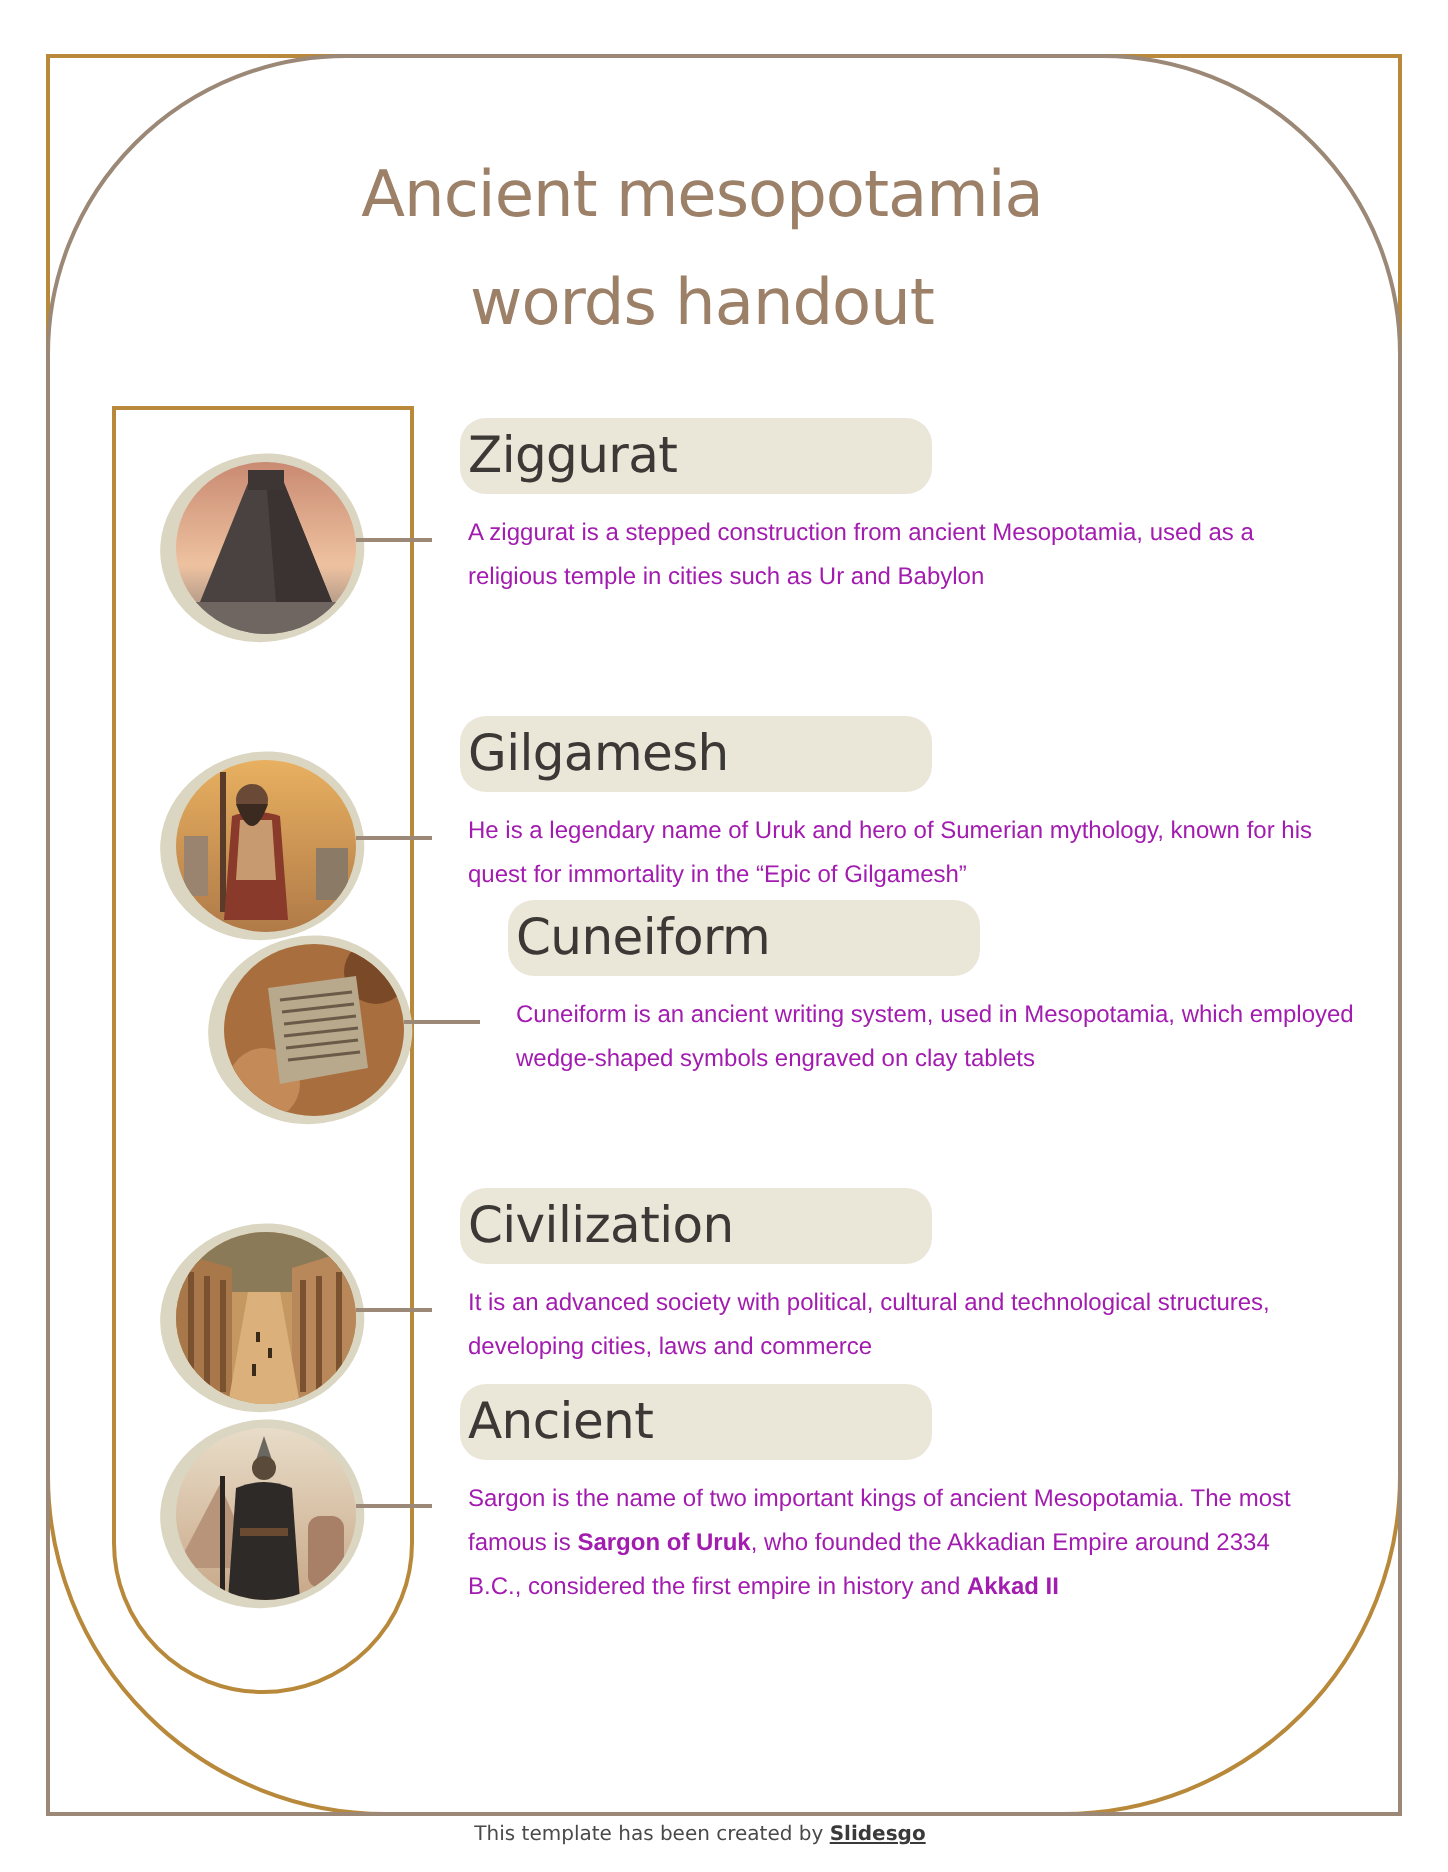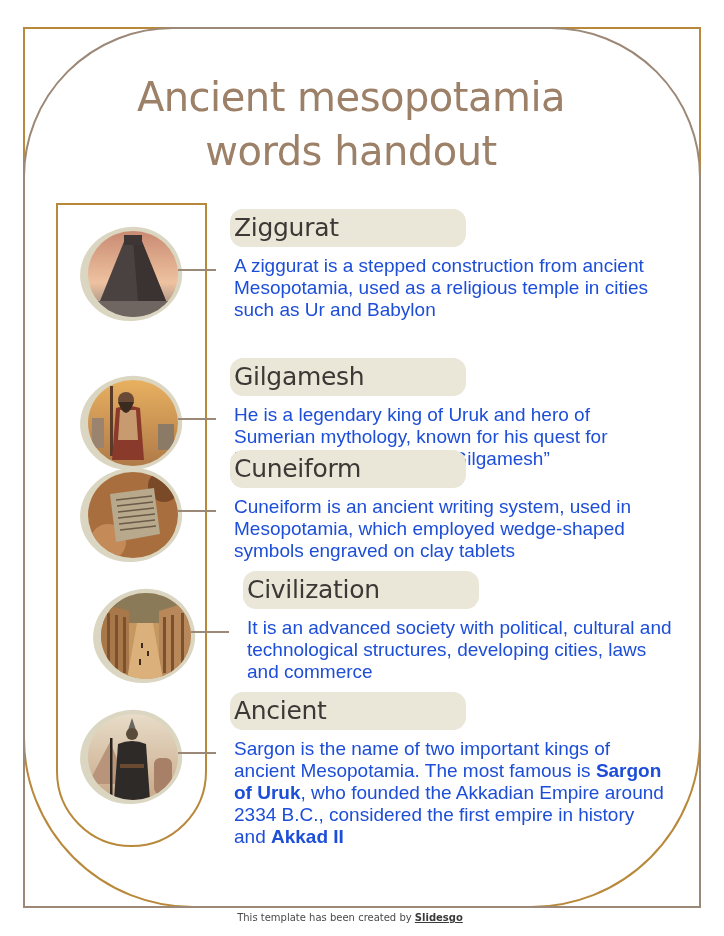--- a/index.html
+++ b/index.html
@@ -19,21 +19,21 @@
   }
   .inner-pill {
     position: absolute; left: 56px; top: 203px; width: 151px; height: 644px;
     border: 2px solid #b8893a;
     border-radius: 0 0 76px 76px;
   }
 
   .title {
     position: absolute; left: 0; top: 70px; width: 684px;
     text-align: center; font-family: "DejaVu Sans", sans-serif;
-    font-size: 40px; line-height: 54px; color: #9c8068; font-weight: normal;
+    font-size: 32px; line-height: 54px; color: #9c8068; font-weight: normal;
     letter-spacing: -0.5px;
     padding-left: 18px;
   }
 
   .item { position: absolute; left: 0; width: 592px; height: 120px; }
   .blob {
     position: absolute; left: 80px; top: 18px; width: 102px; height: 94px;
     background: #dbd6c2; border-radius: 52% 48% 50% 50% / 50% 52% 48% 50%;
     transform: rotate(-8deg);
   }
@@ -50,22 +50,22 @@
     position: absolute; left: 230px; top: 0px; width: 236px; height: 38px;
     background: #eae6d8; border-radius: 13px;
   }
   .heading {
     position: absolute; left: 234px; top: 2px;
     font-family: "DejaVu Sans", sans-serif; font-size: 25px; line-height: 34px;
     color: #3b3836; letter-spacing: -0.3px;
   }
   .desc {
     position: absolute; left: 234px; top: 46px; width: 430px;
-    font-family: "Liberation Sans", sans-serif; font-size: 19px; line-height: 22px;
-    color: #1d4ed8;
+    font-family: "Liberation Sans", sans-serif; font-size: 12px; line-height: 22px;
+    color: #a21caf;
   }
   .desc b { font-weight: bold; }
 
   .footer {
     position: absolute; left: 0; top: 912px; width: 700px; text-align: center;
     font-family: "DejaVu Sans", sans-serif; font-size: 10px; color: #4a4a4a;
   }
   .footer a { color: #3a3a3a; text-decoration: underline; font-weight: bold; }
 </style>
 </head>
@@ -120,24 +120,24 @@
       <rect x="22" y="6" width="3" height="70" fill="#5a3a28"></rect>
       <circle cx="38" cy="20" r="8" fill="#6a4a36"></circle>
       <path d="M28 28 Q40 24 52 28 L56 80 L24 80 Z" fill="#8a3a2a"></path>
       <path d="M32 30 L48 30 L50 60 L30 60 Z" fill="#c89a70"></path>
       <path d="M30 22 Q38 44 46 22 Z" fill="#3a2a20"></path>
     </svg>
   </div>
   <div class="connector"></div>
   <div class="heading-pill"></div>
   <div class="heading">Gilgamesh</div>
-  <div class="desc">He is a legendary king of Uruk and hero of Sumerian mythology, known for his quest for immortality in the “Epic of Gilgamesh”</div>
-</div>
-
-<div class="item" style="top:450px;">
+  <div class="desc">He is a legendary name of Uruk and hero of Sumerian mythology, known for his quest for immortality in the “Epic of Gilgamesh”</div>
+</div>
+
+<div class="item" style="top:450px;margin-left:24px;">
   <div class="blob"></div>
   <div class="photo">
     <svg viewBox="0 0 90 86">
       <rect width="90" height="86" fill="#a86e3e"></rect>
       <circle cx="20" cy="70" r="18" fill="#c48a58"></circle>
       <circle cx="76" cy="14" r="16" fill="#7a4a28"></circle>
       <polygon points="22,22 66,16 72,62 28,70" fill="#b8a88c"></polygon>
       <g stroke="#6a5a48" stroke-width="1.5">
         <line x1="28" y1="28" x2="64" y2="24"></line>
         <line x1="29" y1="34" x2="65" y2="30"></line>
@@ -147,21 +147,21 @@
         <line x1="32" y1="58" x2="68" y2="54"></line>
       </g>
     </svg>
   </div>
   <div class="connector"></div>
   <div class="heading-pill"></div>
   <div class="heading">Cuneiform</div>
   <div class="desc">Cuneiform is an ancient writing system, used in Mesopotamia, which employed wedge-shaped symbols engraved on clay tablets</div>
 </div>
 
-<div class="item" style="top:571px;margin-left:13px;">
+<div class="item" style="top:594px;">
   <div class="blob"></div>
   <div class="photo">
     <svg viewBox="0 0 90 86">
       <rect width="90" height="86" fill="#c49860"></rect>
       <rect x="0" y="0" width="90" height="30" fill="#8a7a58"></rect>
       <polygon points="0,10 28,18 28,86 0,86" fill="#a8784a"></polygon>
       <polygon points="90,8 58,18 58,86 90,86" fill="#b8885a"></polygon>
       <g fill="#7a5230">
         <rect x="6" y="20" width="3" height="60"></rect>
           <rect x="14" y="22" width="3" height="58"></rect>

